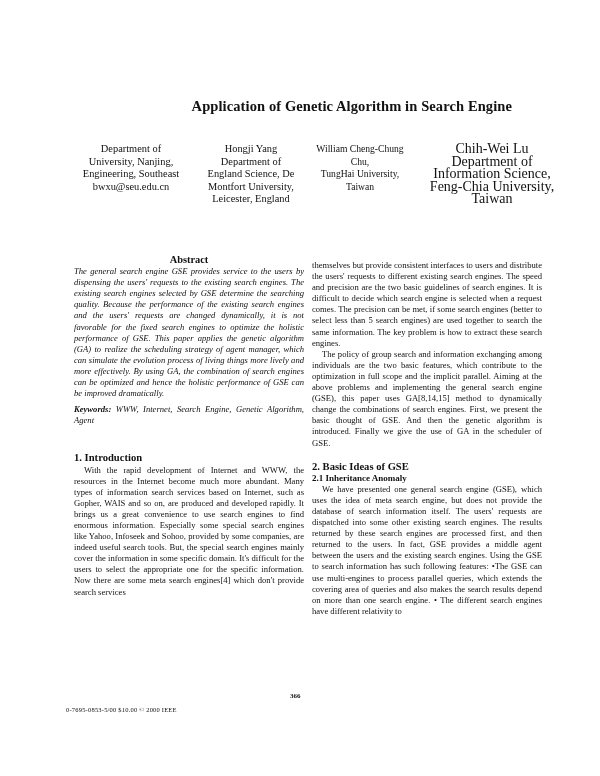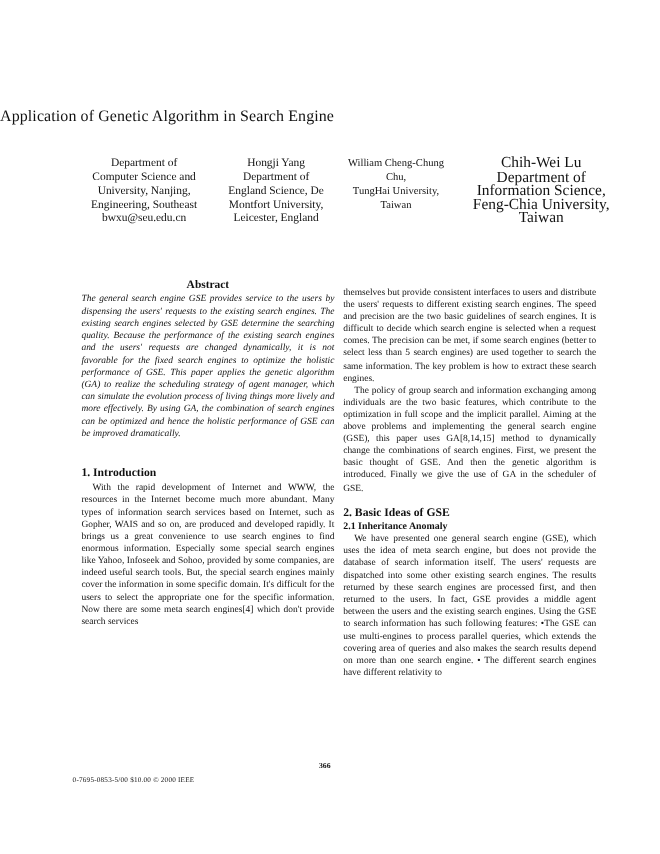--- a/index.html
+++ b/index.html
@@ -1,22 +1,22 @@
 <!DOCTYPE html>
 <html><head>
 <meta charset="utf-8">
 <style>
   html, body { margin: 0; padding: 0; background: #ffffff; }
   body {
     width: 600px; height: 776px; position: relative; overflow: hidden;
     font-family: "Liberation Serif", "DejaVu Serif", serif; color: #111;
   }
   .title {
-    position: absolute; top: 98px; left: 0; width: 512px; text-align: left;
-    font-size: 14.5px; font-weight: normal; letter-spacing: 0.1px;
+    position: absolute; top: 98px; left: 0; width: 512px; text-align: right;
+    font-size: 14.5px; font-weight: bold; letter-spacing: 0.1px;
   }
   .author {
     position: absolute; top: 143px; text-align: center;
     font-size: 10.4px; line-height: 12.6px;
   }
   .author .name { font-style: normal; }
   .author .aff { }
   .col {
     position: absolute; font-size: 8.6px; line-height: 11.1px; text-align: justify;
   }
@@ -35,21 +35,20 @@
     position: absolute; top: 692px; left: 290px; font-size: 7px; font-weight: bold; text-align: right;
   }
 </style>
 </head>
 <body>
 
 <div class="title">Application of Genetic Algorithm in Search Engine</div>
 
 <div class="author" style="left:56px; width:150px;">
   <div class="aff">Department of</div>
-  <div class="aff">Computer Science and</div>
   <div class="aff">University, Nanjing,</div>
   <div class="aff">Engineering, Southeast</div>
   <div class="aff">bwxu@seu.edu.cn</div>
 </div>
 
 <div class="author" style="left:186px; width:130px;">
   <div class="name">Hongji Yang</div>
   <div class="aff">Department of</div>
   <div class="aff">England Science, De</div>
   <div class="aff">Montfort University,</div>
@@ -68,20 +67,21 @@
   <div class="aff">Department of</div>
   <div class="aff">Information Science,</div>
   <div class="aff">Feng-Chia University,</div>
   <div class="aff">Taiwan</div>
 </div>
 
 <div class="col" style="left:74px; top:254px; width:230px;">
   <div class="abstract">
     <div class="abs-head">Abstract</div>
     <p>The general search engine GSE provides service to the users by dispensing the users' requests to the existing search engines. The existing search engines selected by GSE determine the searching quality. Because the performance of the existing search engines and the users' requests are changed dynamically, it is not favorable for the fixed search engines to optimize the holistic performance of GSE. This paper applies the genetic algorithm (GA) to realize the scheduling strategy of agent manager, which can simulate the evolution process of living things more lively and more effectively. By using GA, the combination of search engines can be optimized and hence the holistic performance of GSE can be improved dramatically.</p>
+    <p class="keywords"><b>Keywords:</b> <span>WWW, Internet, Search Engine, Genetic Algorithm, Agent</span></p>
   </div>
 
   <div style="height:26px;"></div>
 
   <div class="sec-head">1.   Introduction</div>
   <p>With the rapid development of Internet and WWW, the resources in the Internet become much more abundant. Many types of information search services based on Internet, such as Gopher, WAIS and so on, are produced and developed rapidly. It brings us a great convenience to use search engines to find enormous information. Especially some special search engines like Yahoo, Infoseek and Sohoo, provided by some companies, are indeed useful search tools. But, the special search engines mainly cover the information in some specific domain. It's difficult for the users to select the appropriate one for the specific information. Now there are some meta search engines[4] which don't provide search services</p>
 </div>
 
 <div class="col" style="left:312px; top:260px; width:230px;">
   <p class="noindent">themselves but provide consistent interfaces to users and distribute the users' requests to different existing search engines. The speed and precision are the two basic guidelines of search engines. It is difficult to decide which search engine is selected when a request comes. The precision can be met, if some search engines (better to select less than 5 search engines) are used together to search the same information. The key problem is how to extract these search engines.</p>

